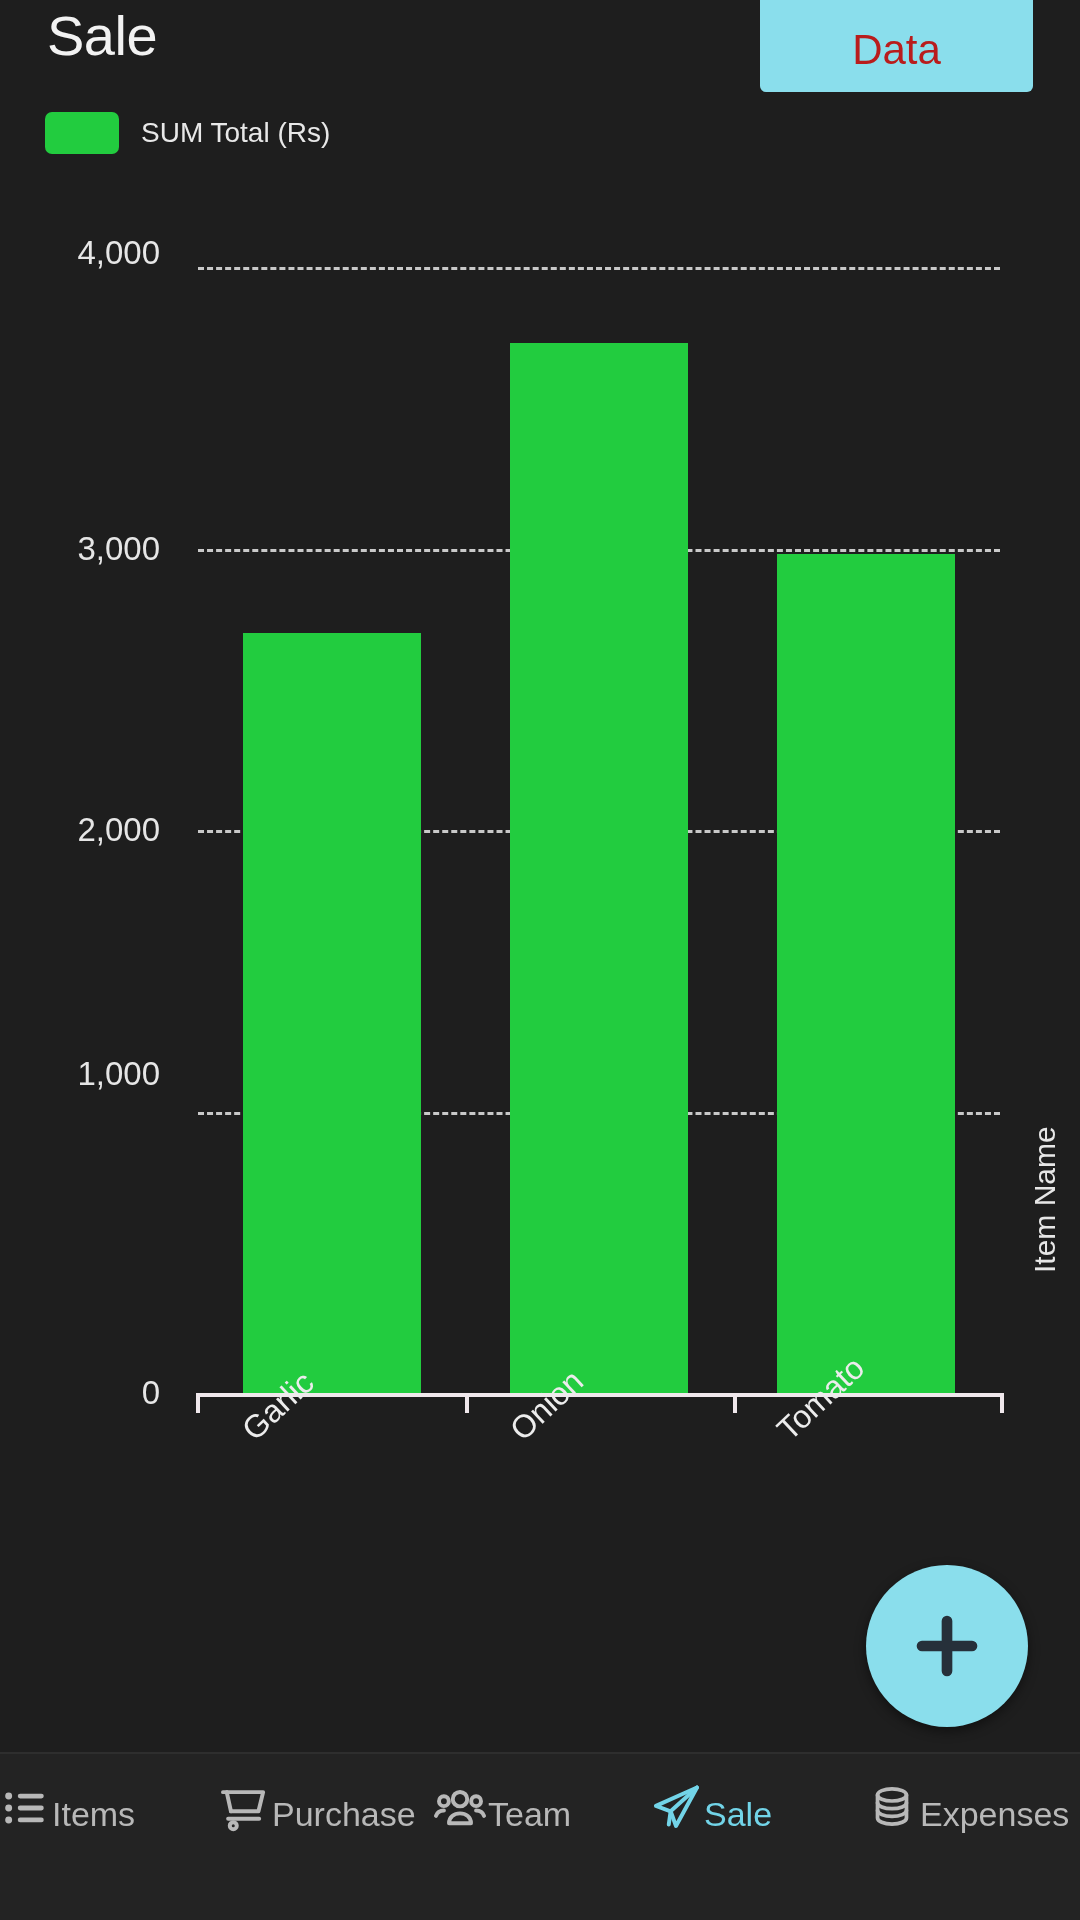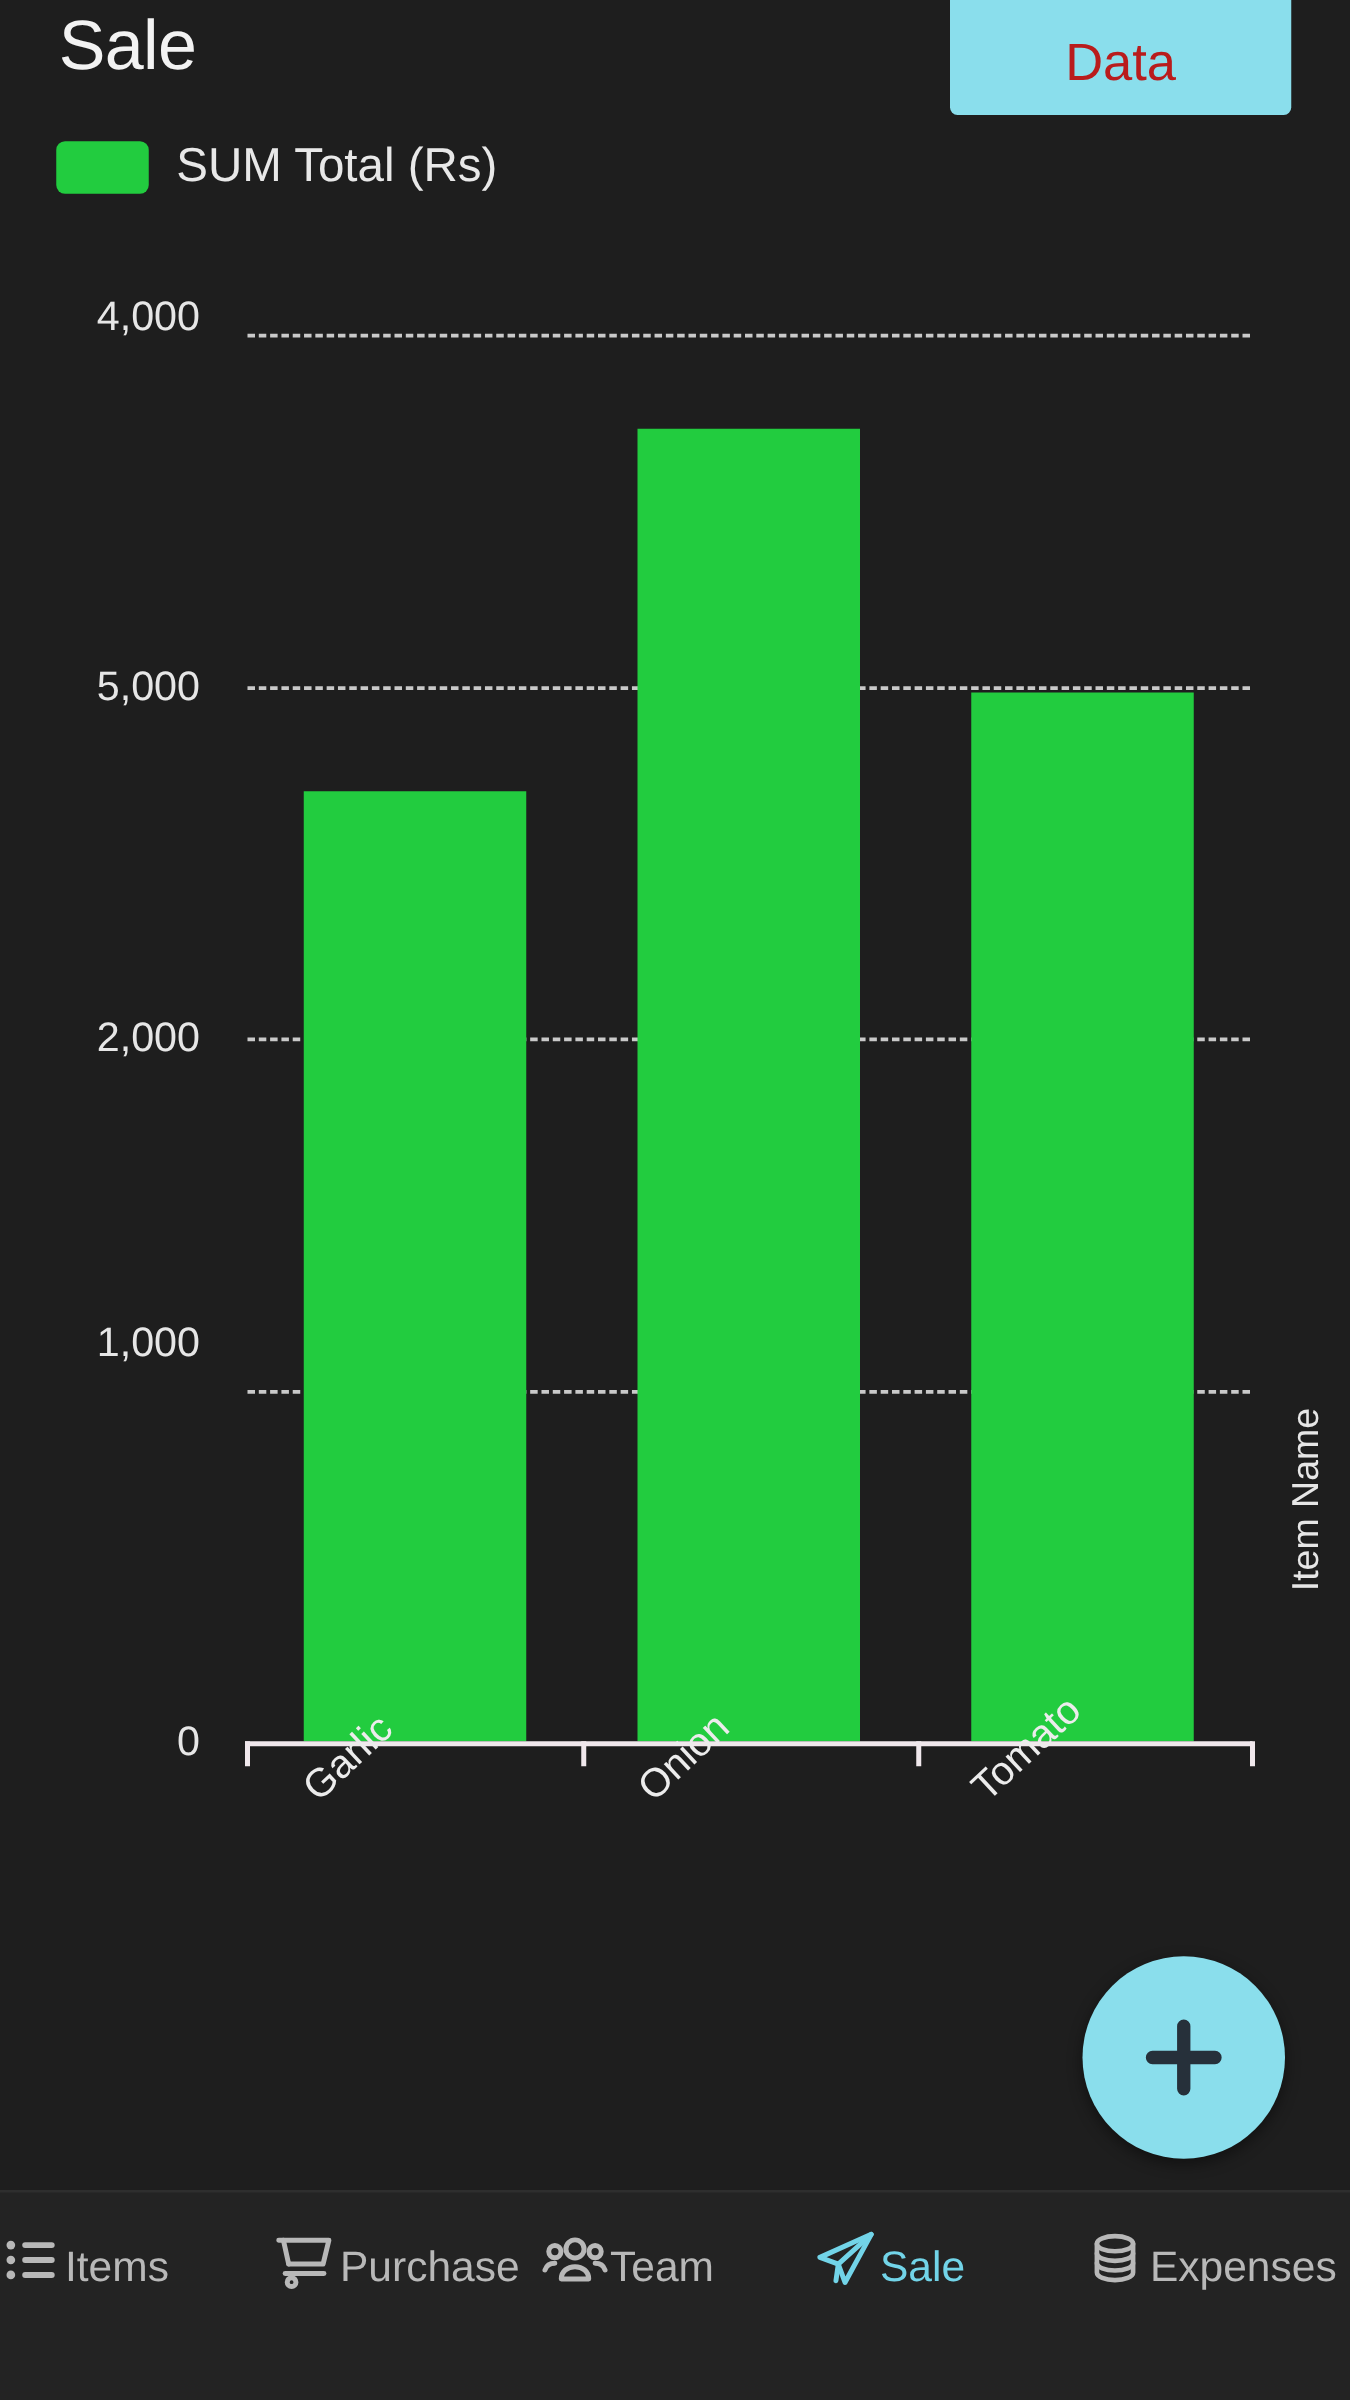--- a/index.html
+++ b/index.html
@@ -22,21 +22,21 @@
     position: absolute; left: 760px; top: -8px; width: 273px; height: 100px;
     background: #8ADEEC; border-radius: 0 0 6px 6px;
     display: flex; align-items: flex-end; justify-content: center;
     padding-bottom: 18px; cursor: pointer;
   }
   #data-button-label { font-size: 42px; color: #b91c1c; }
 
   
   #legend { position: absolute; left: 45px; top: 112px; display: flex; align-items: center; }
   #legend-swatch { width: 74px; height: 42px; background: #22cc3f; border-radius: 7px; }
-  #legend-label { margin-left: 22px; font-size: 38px; color: #e8e8e8; }
+  #legend-label { margin-left: 22px; font-size: 28px; color: #e8e8e8; }
 
   
   #chart { position: absolute; left: 0; top: 180px; width: 1080px; height: 1330px; }
 
   .y-tick-label {
     position: absolute; right: 0; width: 160px; text-align: right;
     font-size: 33px; color: #e6e6e6; transform: translateY(-50%);
   }
 
   .gridline {
@@ -115,21 +115,21 @@
     <div id="gridlines">
         <div class="gridline" style="top: 931.5px;"></div>
         <div class="gridline" style="top: 650px;"></div>
         <div class="gridline" style="top: 368.5px;"></div>
         <div class="gridline" style="top: 87px;"></div>
       </div>
     <div id="ylabels">
         <div class="y-tick-label" style="top: 1213px; left: 0px; width: 160px;">0</div>
         <div class="y-tick-label" style="top: 894px; left: 0px; width: 160px;">1,000</div>
         <div class="y-tick-label" style="top: 650px; left: 0px; width: 160px;">2,000</div>
-        <div class="y-tick-label" style="top: 368.5px; left: 0px; width: 160px;">5,000</div>
+        <div class="y-tick-label" style="top: 368.5px; left: 0px; width: 160px;">3,000</div>
         <div class="y-tick-label" style="top: 73px; left: 0px; width: 160px; padding-left: 40px;">4,000</div>
       </div>
     <div id="plot-area">
         <div class="bar" style="left: 44.7783px; width: 177.777px; top: 452.95px; height: 760.05px; bottom: auto; background: rgb(34, 204, 63);"></div>
         <div class="bar" style="left: 312.112px; width: 177.777px; top: 163.005px; height: 1049.99px; bottom: auto; background: rgb(34, 204, 63);"></div>
         <div class="bar" style="left: 579.445px; width: 177.777px; top: 374.13px; height: 838.87px; bottom: auto; background: rgb(34, 204, 63);"></div>
       </div>
     <div id="axis-line" style="top: 1213px; left: 196px; width: 806px;"></div>
     <div id="xticks">
         <div class="axis-tick" style="left: 465.333px; top: 1213px;"></div>

